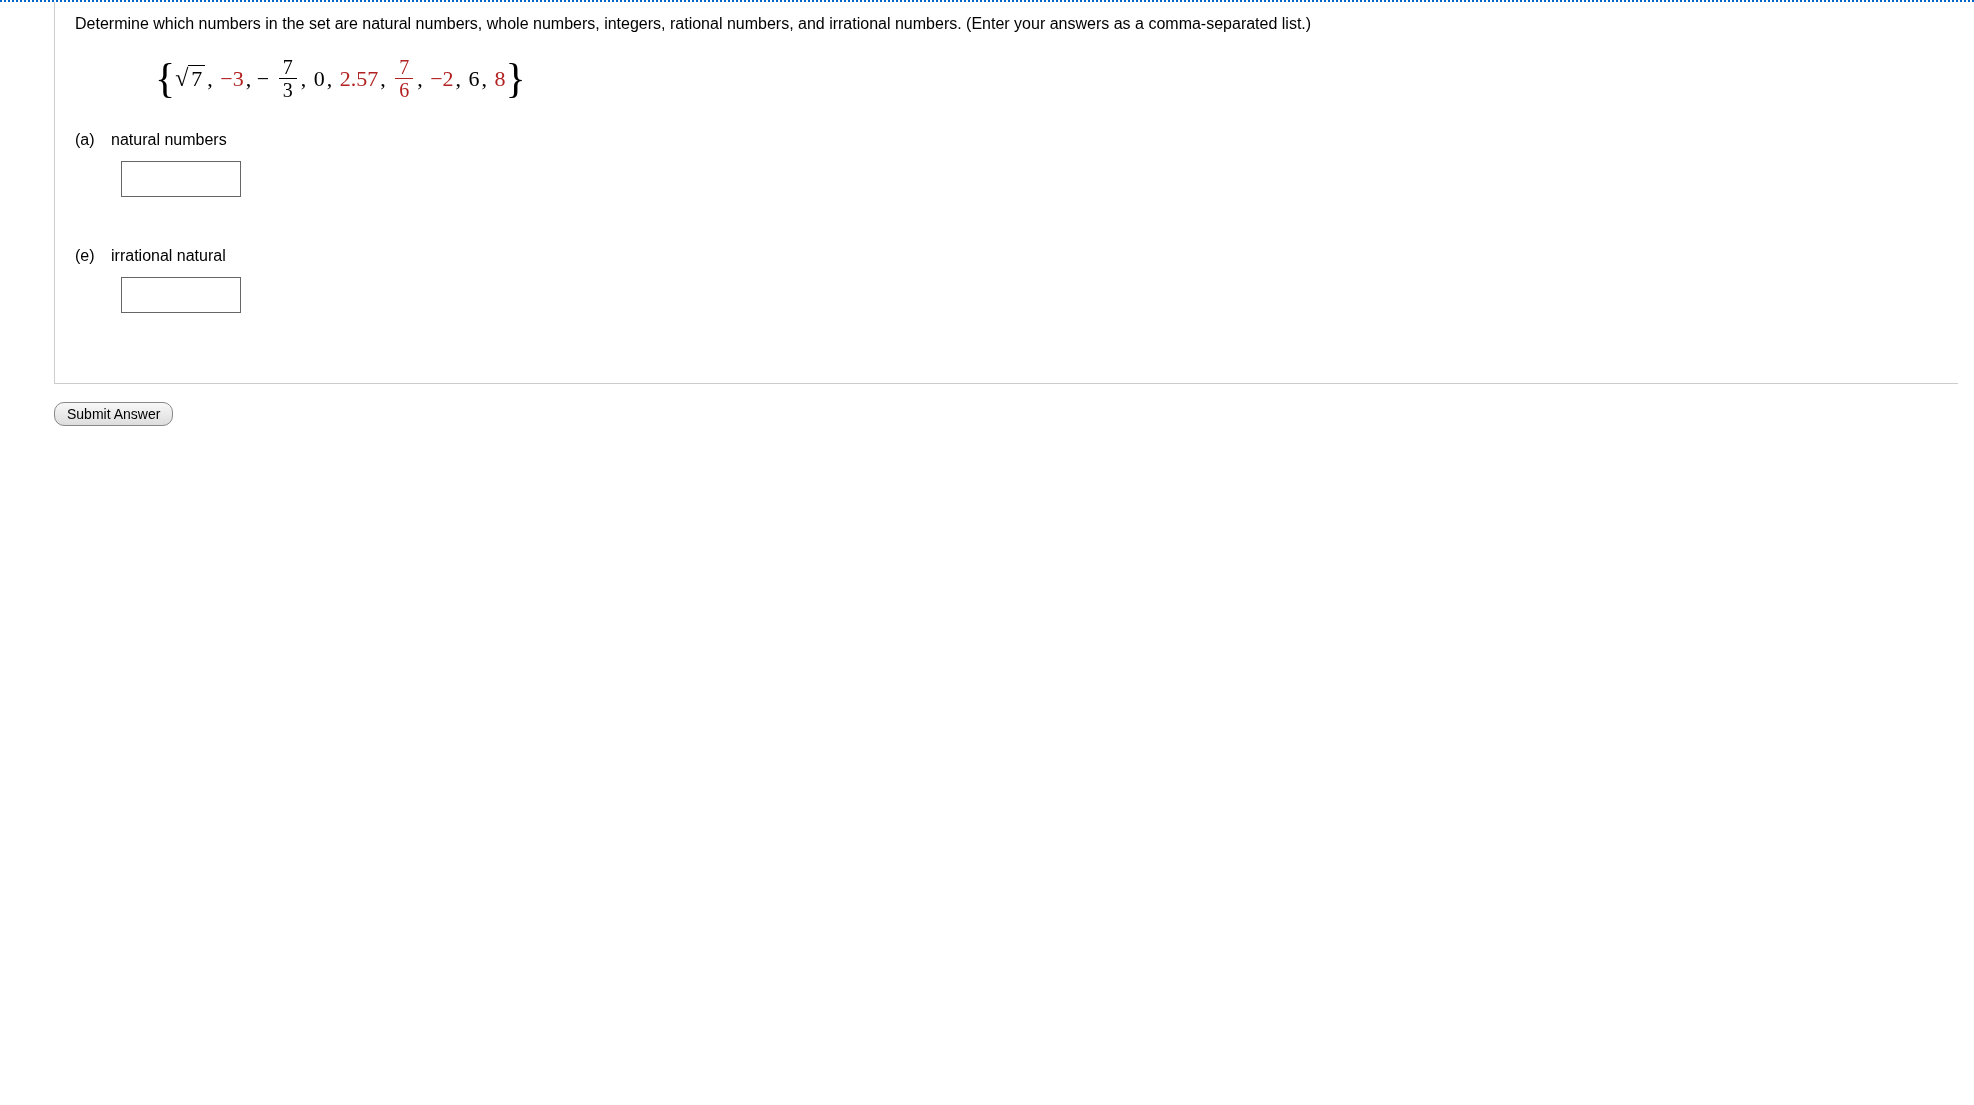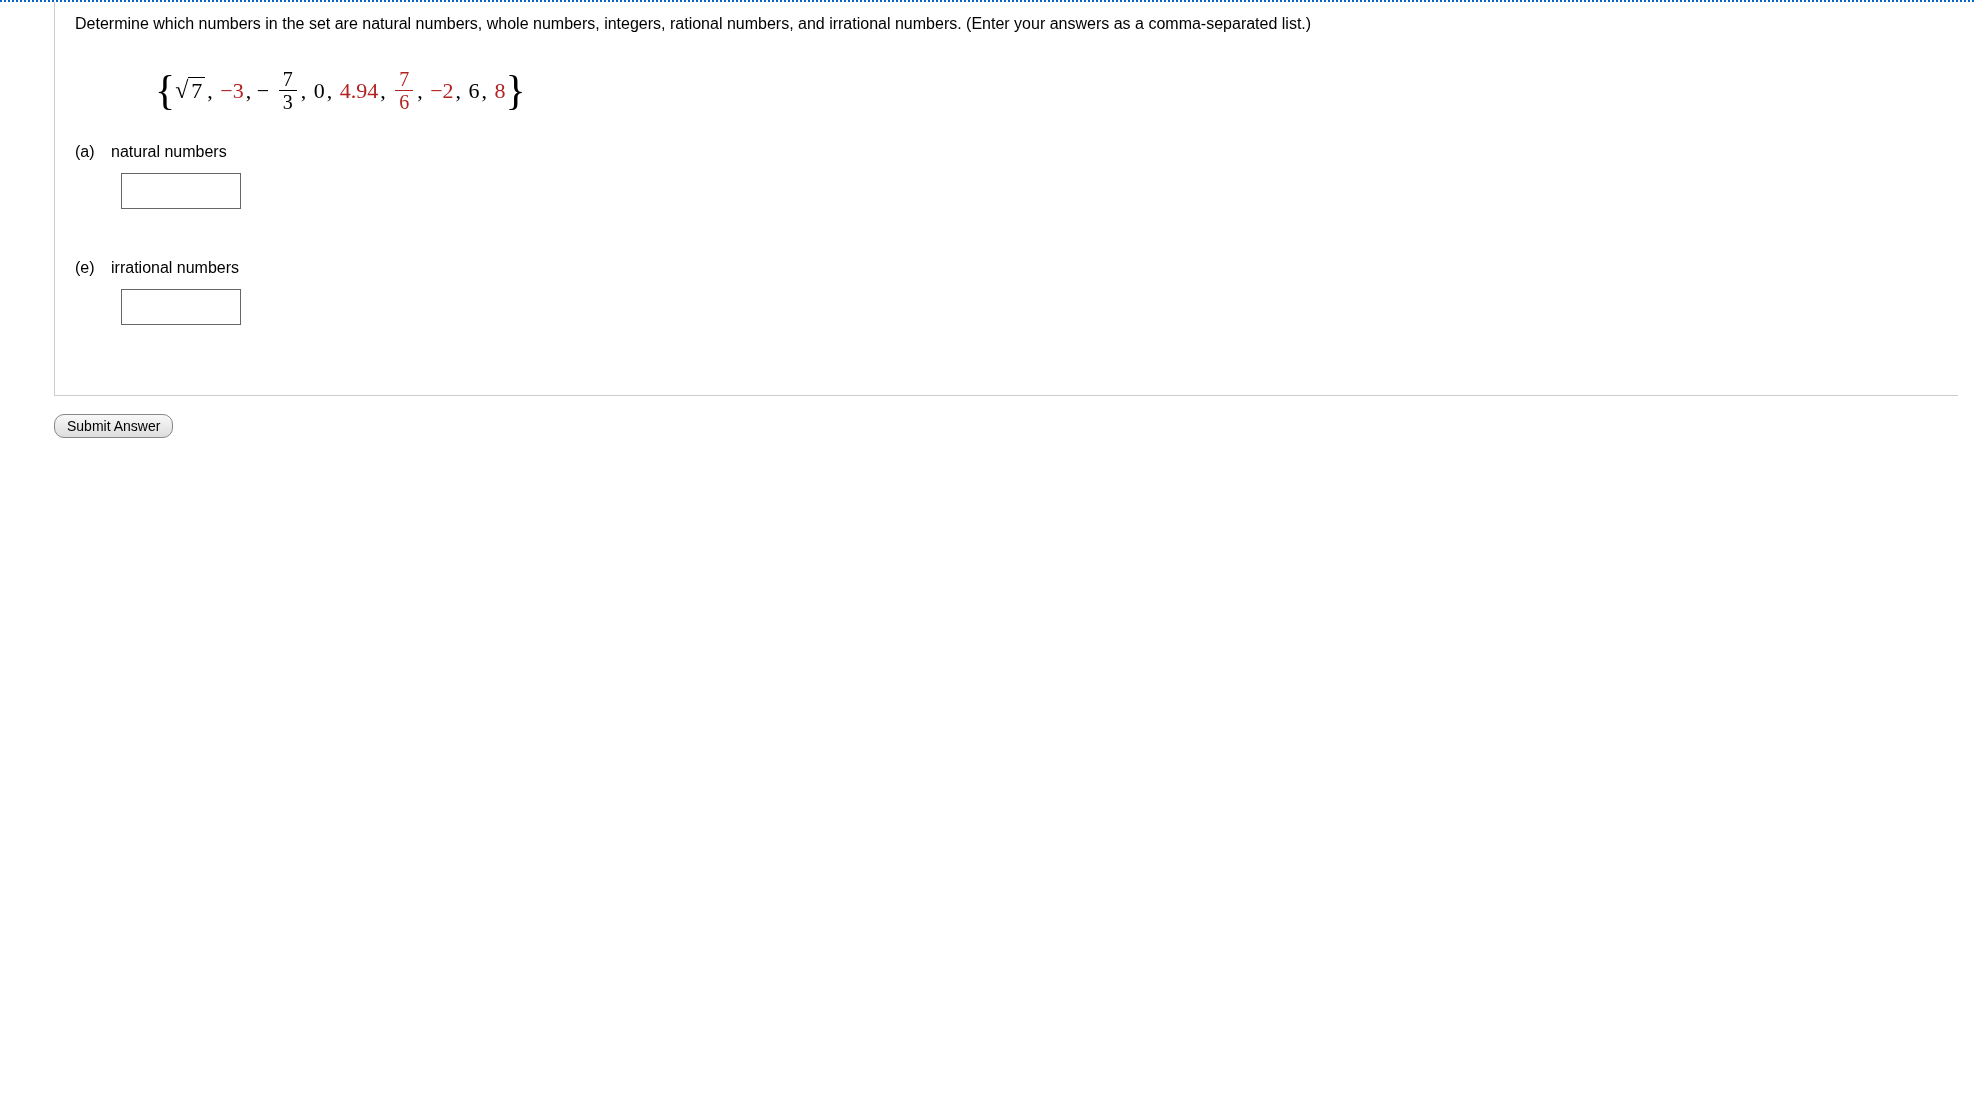--- a/index.html
+++ b/index.html
@@ -16,21 +16,21 @@
       border-right: 2px dotted #0066cc;
       width: 100%;
       box-sizing: border-box;
     }
     .content-wrapper {
       margin-left: 54px;
       padding: 10px 20px 20px 20px;
       border-left: 1px solid #ccc;
     }
     .instruction {
-      margin-bottom: 32px;
+      margin-bottom: 20px;
       line-height: 1.5;
     }
     .math-set {
       font-family: 'Times New Roman', serif;
       font-size: 22px;
       margin-left: 80px;
       margin-bottom: 30px;
       display: flex;
       align-items: center;
     }
@@ -135,21 +135,21 @@
           <span>,&nbsp;</span>
         <span class="red">−3</span>
           <span>,&nbsp;−&nbsp;</span>
         <span class="frac">
           <span class="frac-num">7</span>
           <span class="frac-den">3</span>
         </span>
           <span>,&nbsp;</span>
         <span>0</span>
           <span>,&nbsp;</span>
-        <span class="red">4.94</span>
+        <span class="red">2.57</span>
           <span>,&nbsp;</span>
         <span class="frac">
           <span class="frac-num red">7</span>
           <span class="frac-den red">6</span>
         </span>
           <span>,&nbsp;</span>
         <span class="red">−2</span>
           <span>,&nbsp;</span>
         <span>6</span>
           <span>,&nbsp;</span>
@@ -162,21 +162,21 @@
       <span class="part-label">(a)</span>
       <span class="part-title">natural numbers</span>
       <input type="text" class="answer-input" style="">
     </div>
 
 
 
 
     <div class="question-part">
       <span class="part-label">(e)</span>
-      <span class="part-title">irrational numbers</span>
+      <span class="part-title">irrational natural</span>
       <input type="text" class="answer-input" style="">
     </div>
 
   </div>
 
   <div class="bottom-area" style="border-top:1px solid #ccc; margin-left:54px; margin-right:16px;">
     <button class="submit-btn">Submit Answer</button>
   </div>
 </div>
 

